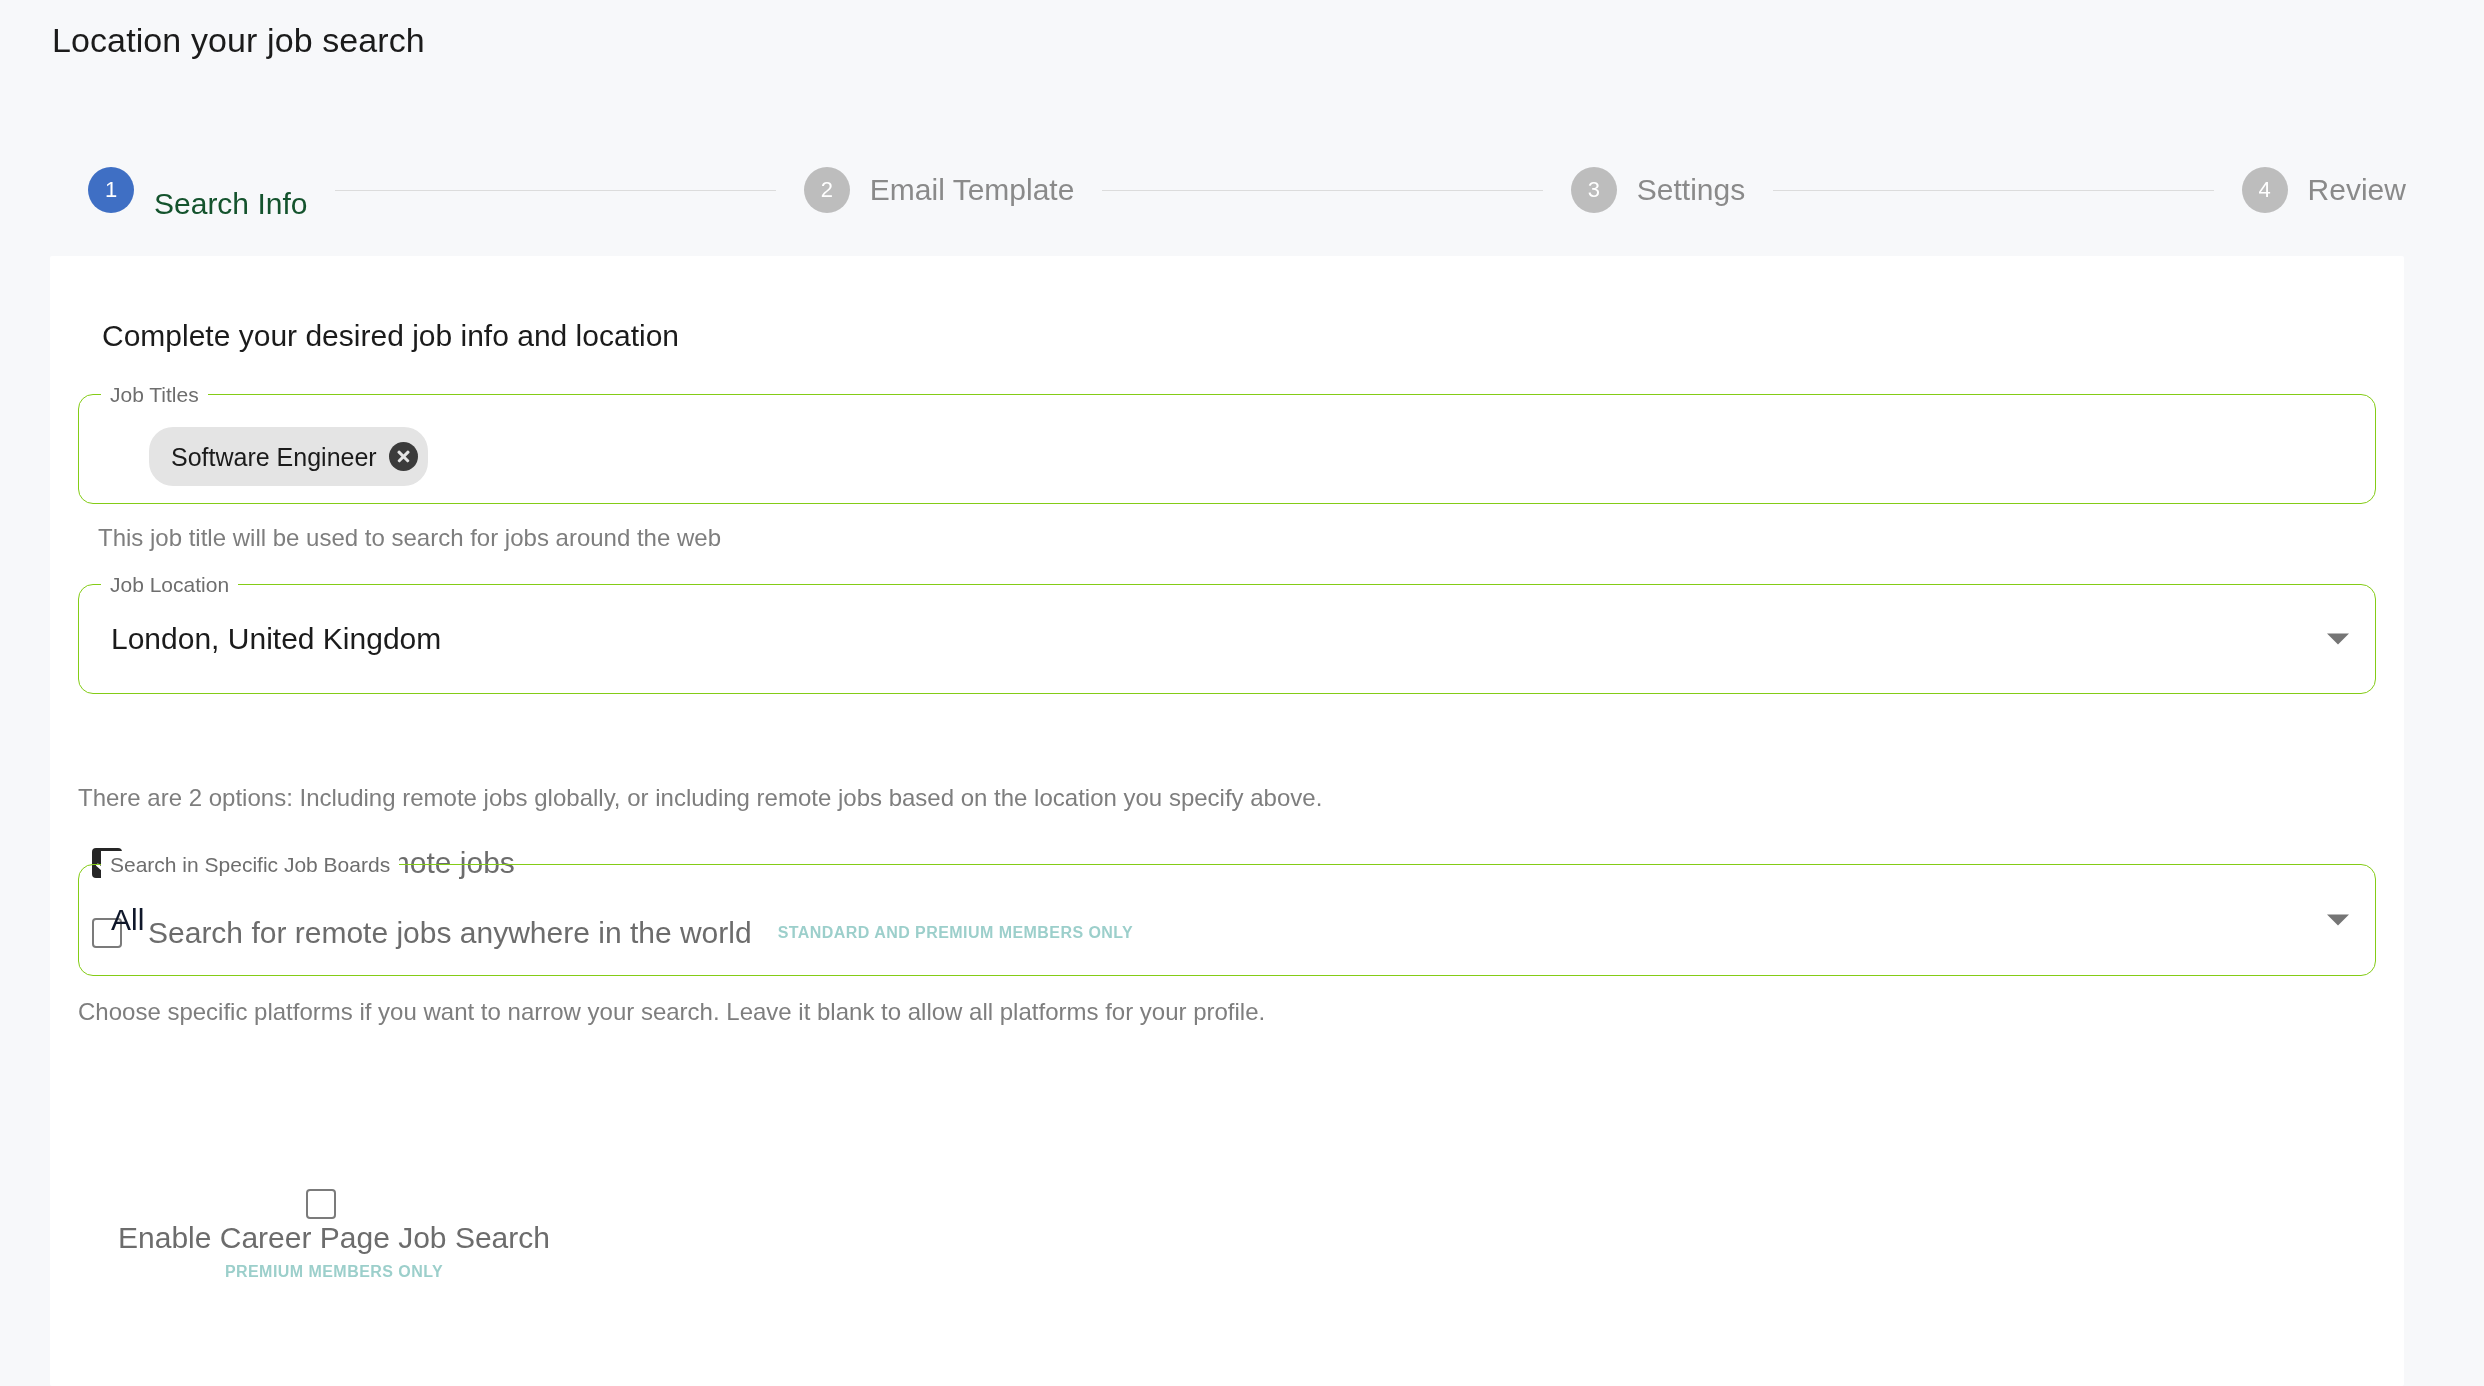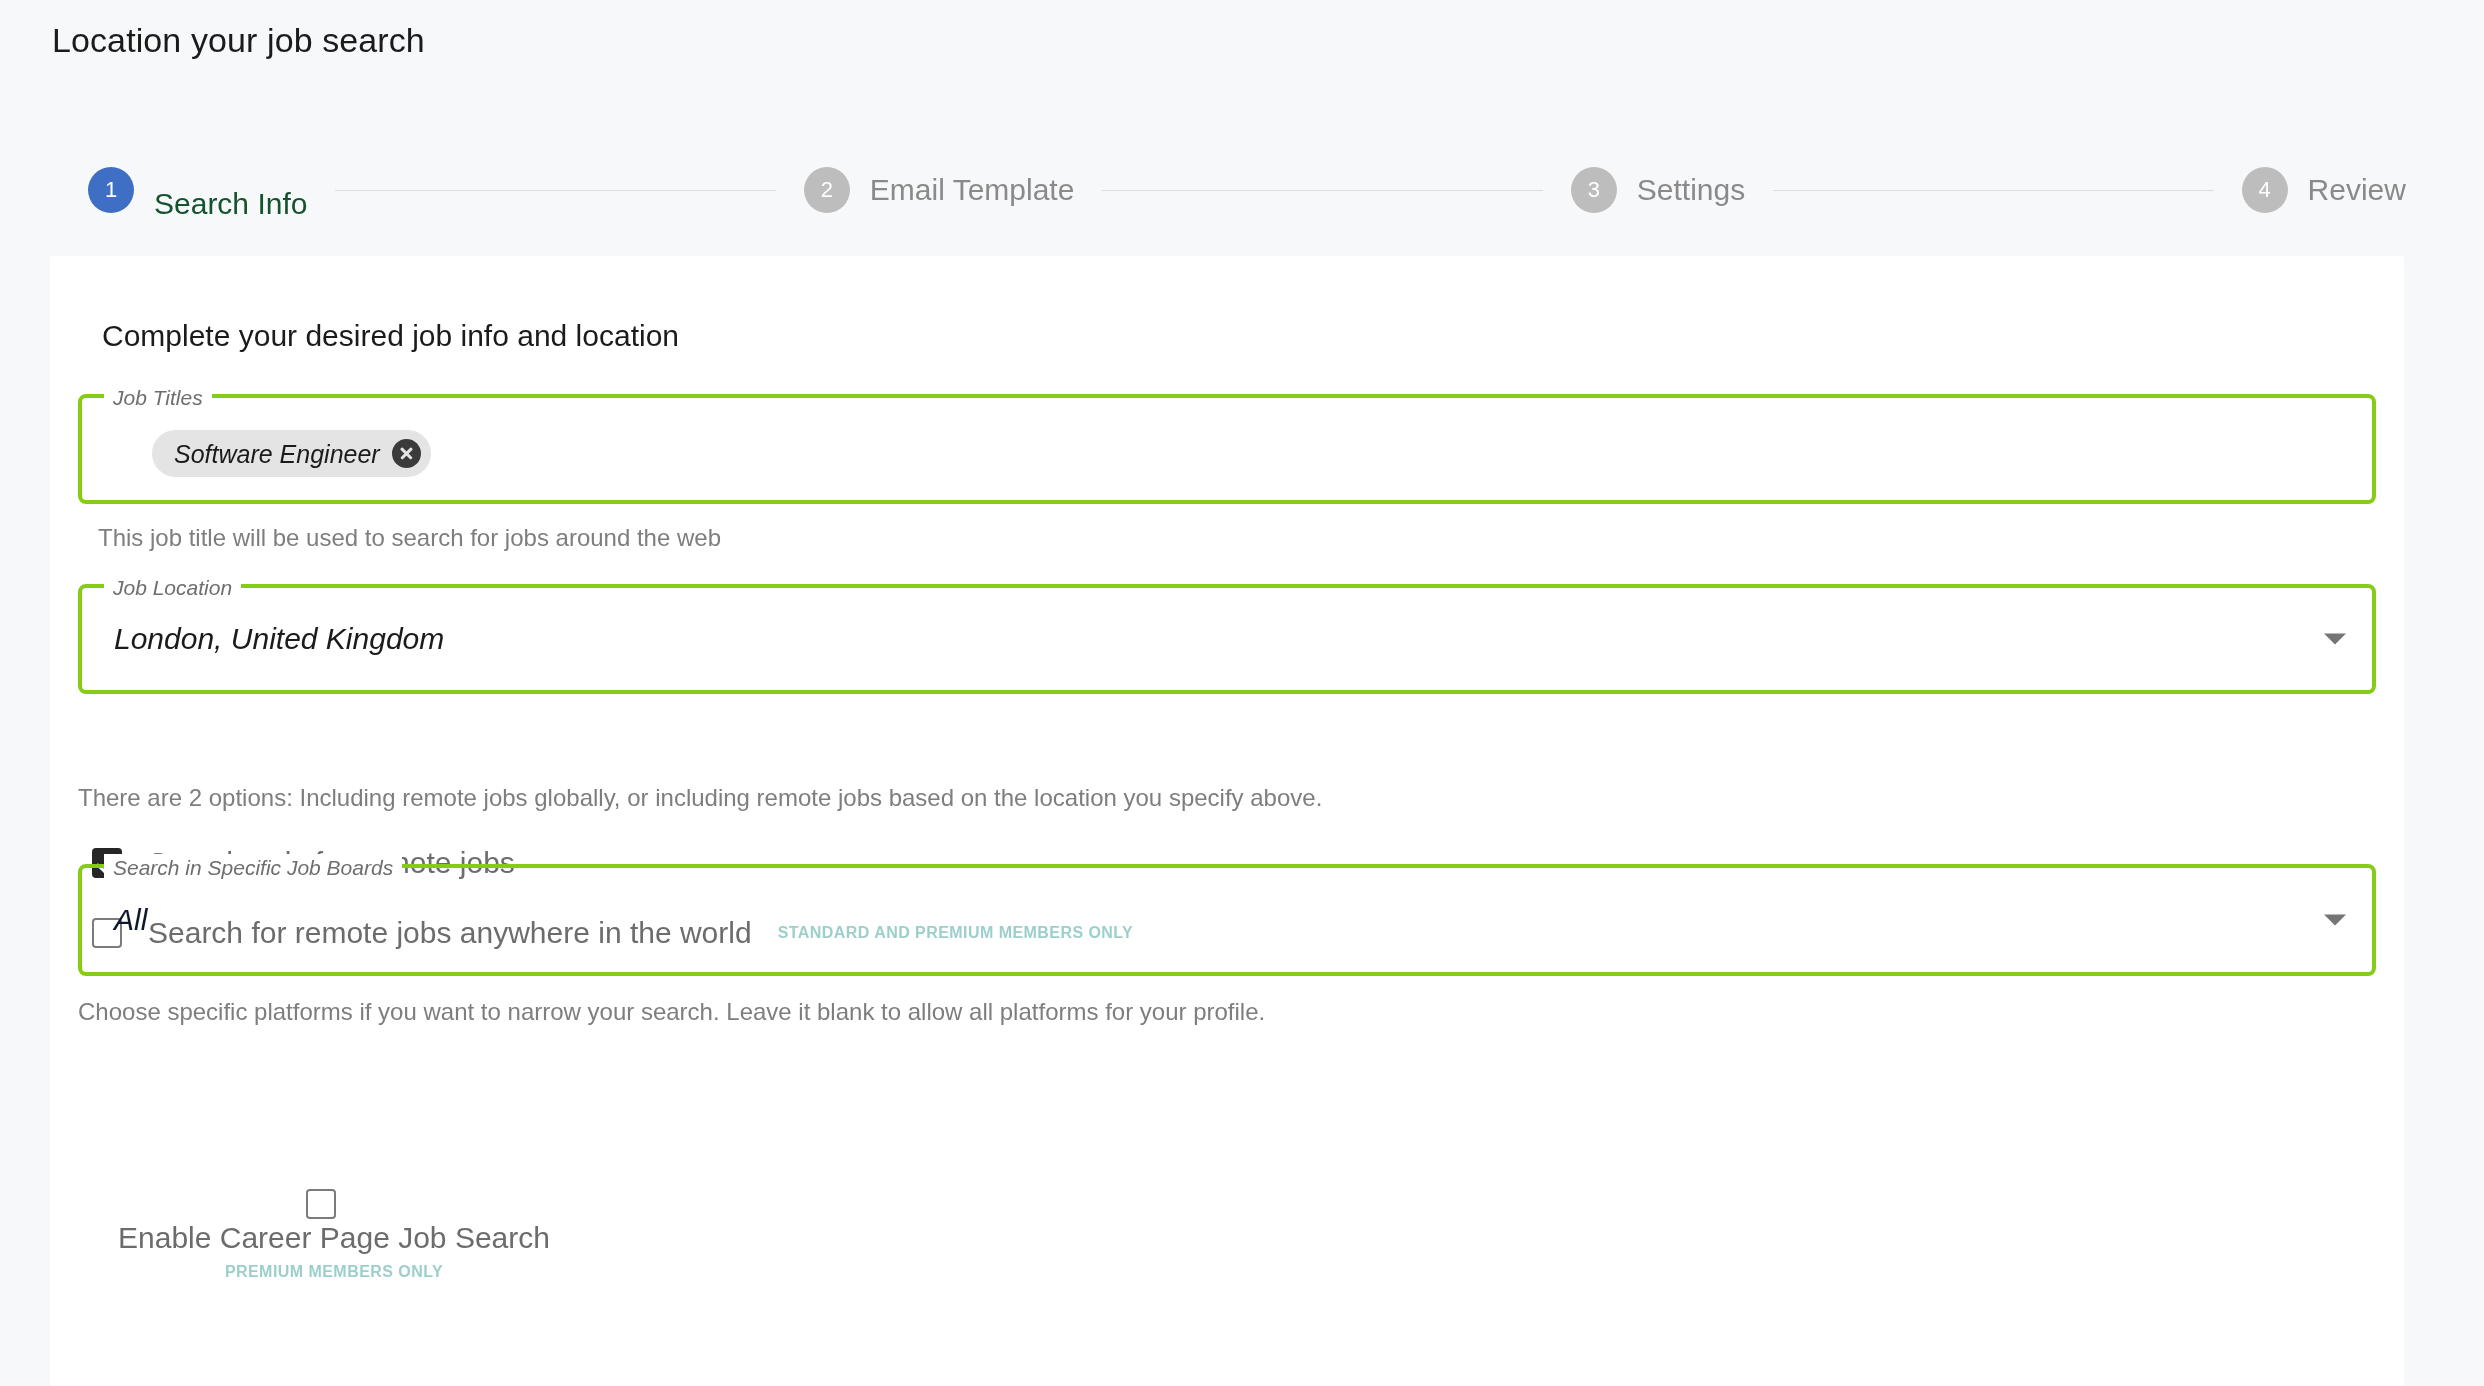--- a/index.html
+++ b/index.html
@@ -74,24 +74,23 @@
     position: absolute;
     left: 52px; top: 60px;
     font-size: 30px;
     color: #1B1B1B;
     line-height: 40px;
   }
 
   
   .field {
     position: absolute;
-    border: 4px solid #84cc16;
-    border-radius: 8px;
+    border: 1px solid #84cc16;
+    border-radius: 15px;
     background: transparent;
-    font-style: italic;
   }
   .field-legend {
     position: absolute;
     top: -14px; left: 22px;
     background: #FFFFFF;
     padding: 0 9px;
     font-size: 21px;
     color: #6E6E6E;
     line-height: 28px;
     white-space: nowrap;
@@ -120,21 +119,21 @@
 
   
   #job-titles-field { left: 28px; top: 138px; width: 2298px; height: 110px; }
   #job-location-field { left: 28px; top: 328px; width: 2298px; height: 110px; padding-left: 35px; }
   #job-boards-field { left: 28px; top: 608px; width: 2298px; height: 112px; }
 
   
   .chip {
     position: absolute;
     left: 70px; top: 32px;
-    height: 47px;
+    height: 59px;
     display: inline-flex;
     align-items: center;
     background: #E4E4E4;
     border-radius: 24px;
     padding: 0 10px 0 22px;
   }
   .chip-label {
     font-size: 25px;
     color: #1B1B1B;
     line-height: 30px;

